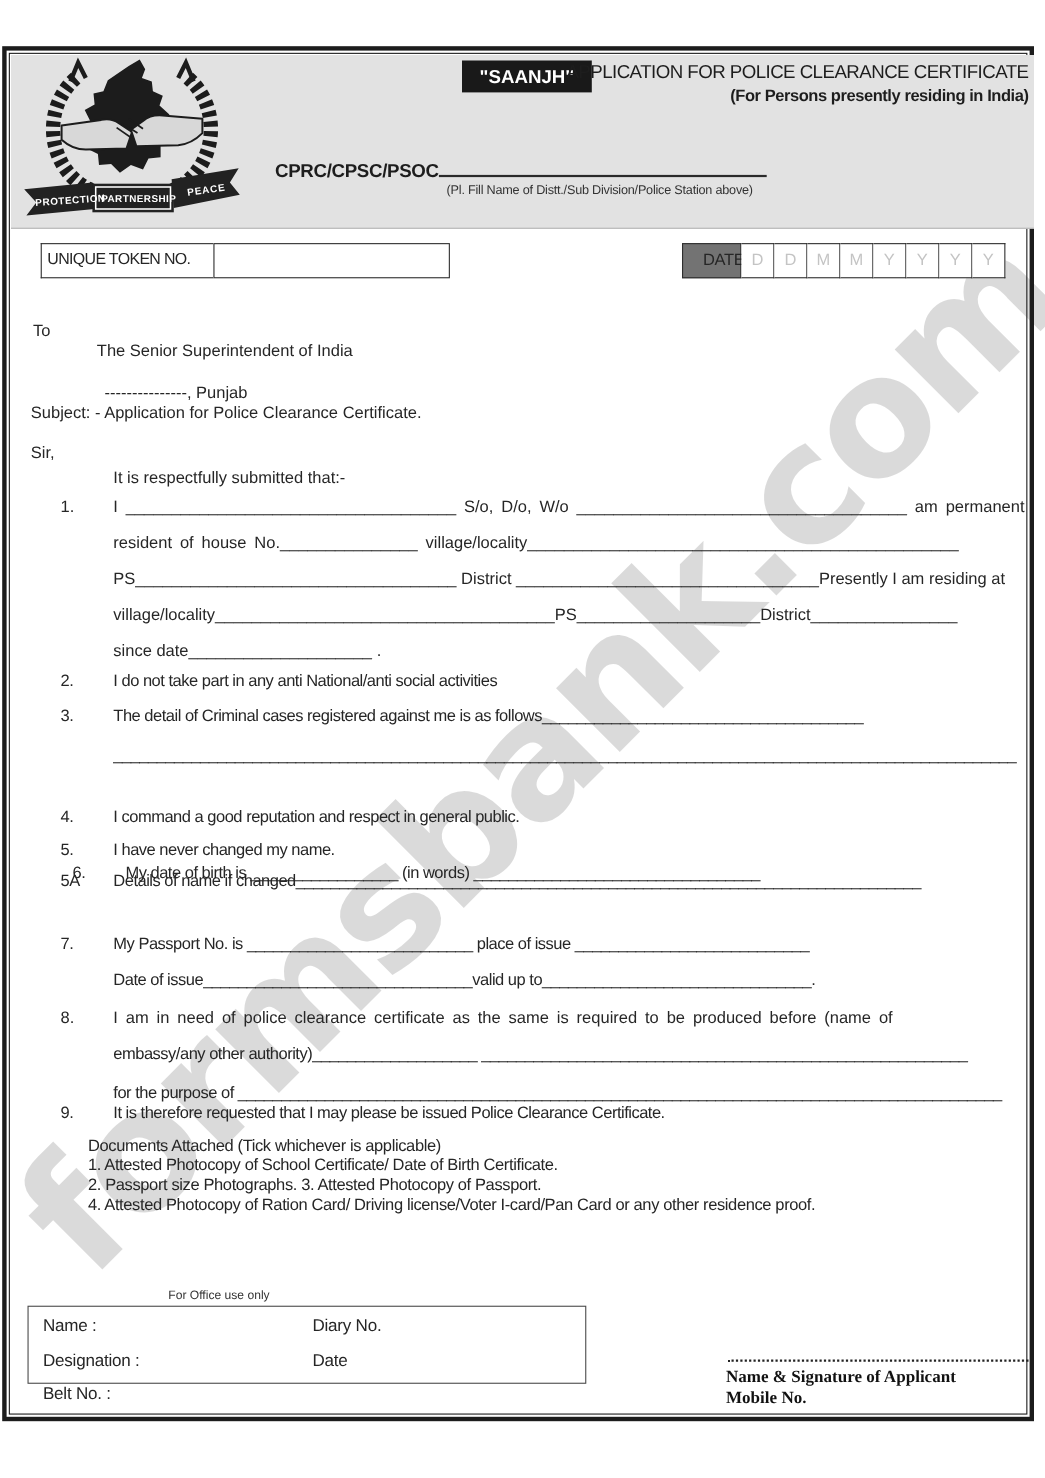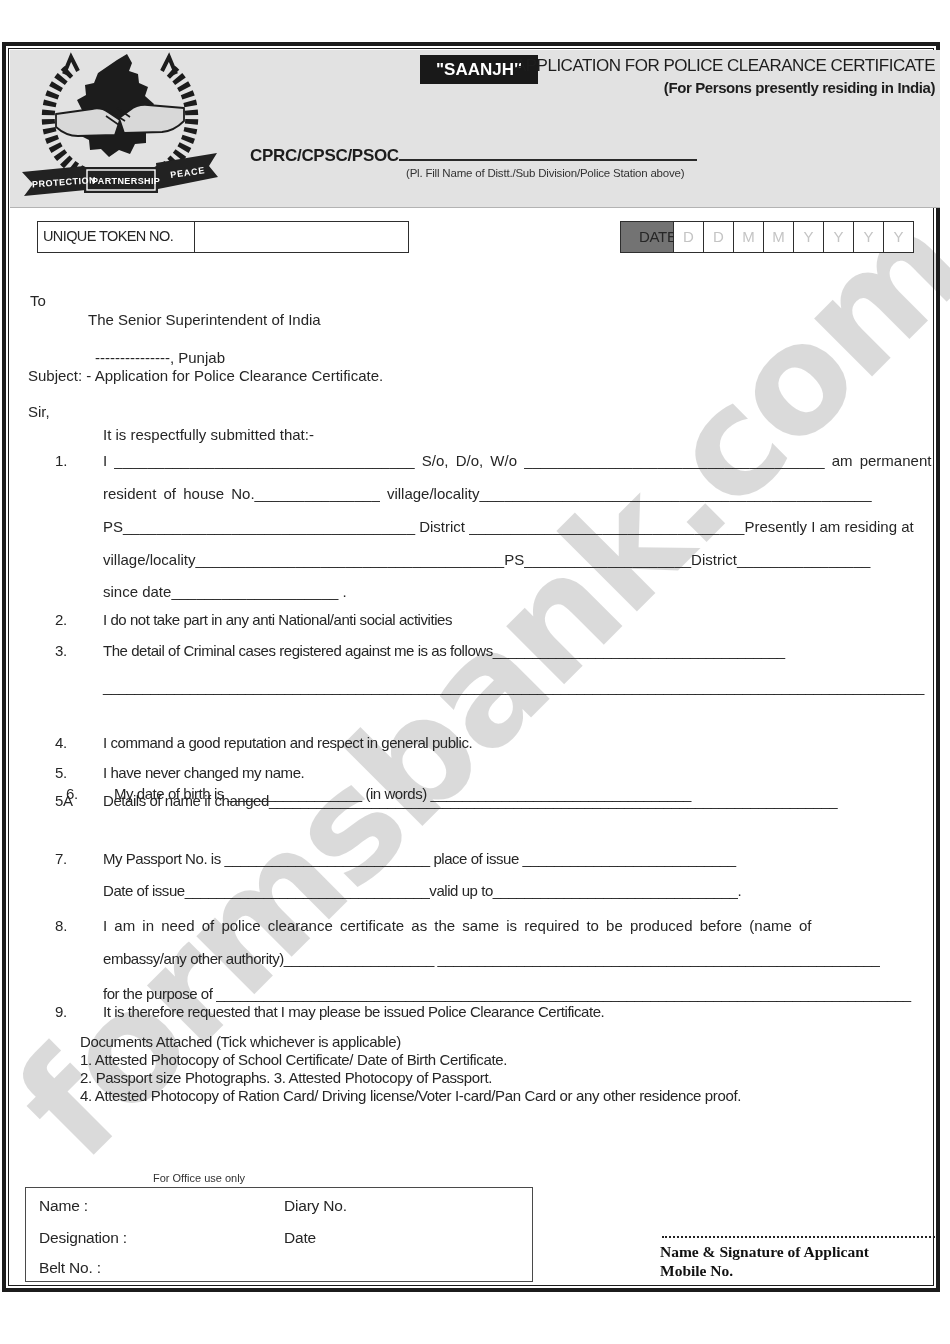--- a/index.html
+++ b/index.html
@@ -55,21 +55,21 @@
   .ln{position:absolute;left:55px;width:850px;font-size:15px;white-space:nowrap;}
   .ln .no{display:inline-block;width:48px;}
   .cont{padding-left:48px;}
   .tight{letter-spacing:-0.45px;}
   .wide{word-spacing:3px;}
   
   .doc{position:absolute;left:80px;font-size:15px;letter-spacing:-0.35px;white-space:nowrap;}
   
   .office-caption{position:absolute;left:153px;top:1172px;width:250px;text-align:left;
     font-size:11px;color:#333;}
-  .office-box{position:absolute;left:25px;top:1187px;width:508px;height:95px;
+  .office-box{position:absolute;left:25px;top:1187px;width:508px;height:71px;
     border:1.5px solid #4a4a4a;box-sizing:border-box;background:transparent;}
   .office-box .fld{position:absolute;font-size:15.5px;letter-spacing:-0.2px;}
   
   .sig-dots{position:absolute;left:662px;top:1236px;width:273px;height:0;
     border-top:2.5px dotted #222;}
   .sig-line{position:absolute;left:660px;font-family:"Liberation Serif","DejaVu Serif",serif;
     font-weight:bold;font-size:15.5px;color:#111;white-space:nowrap;}
 </style>
 </head>
 <body>

